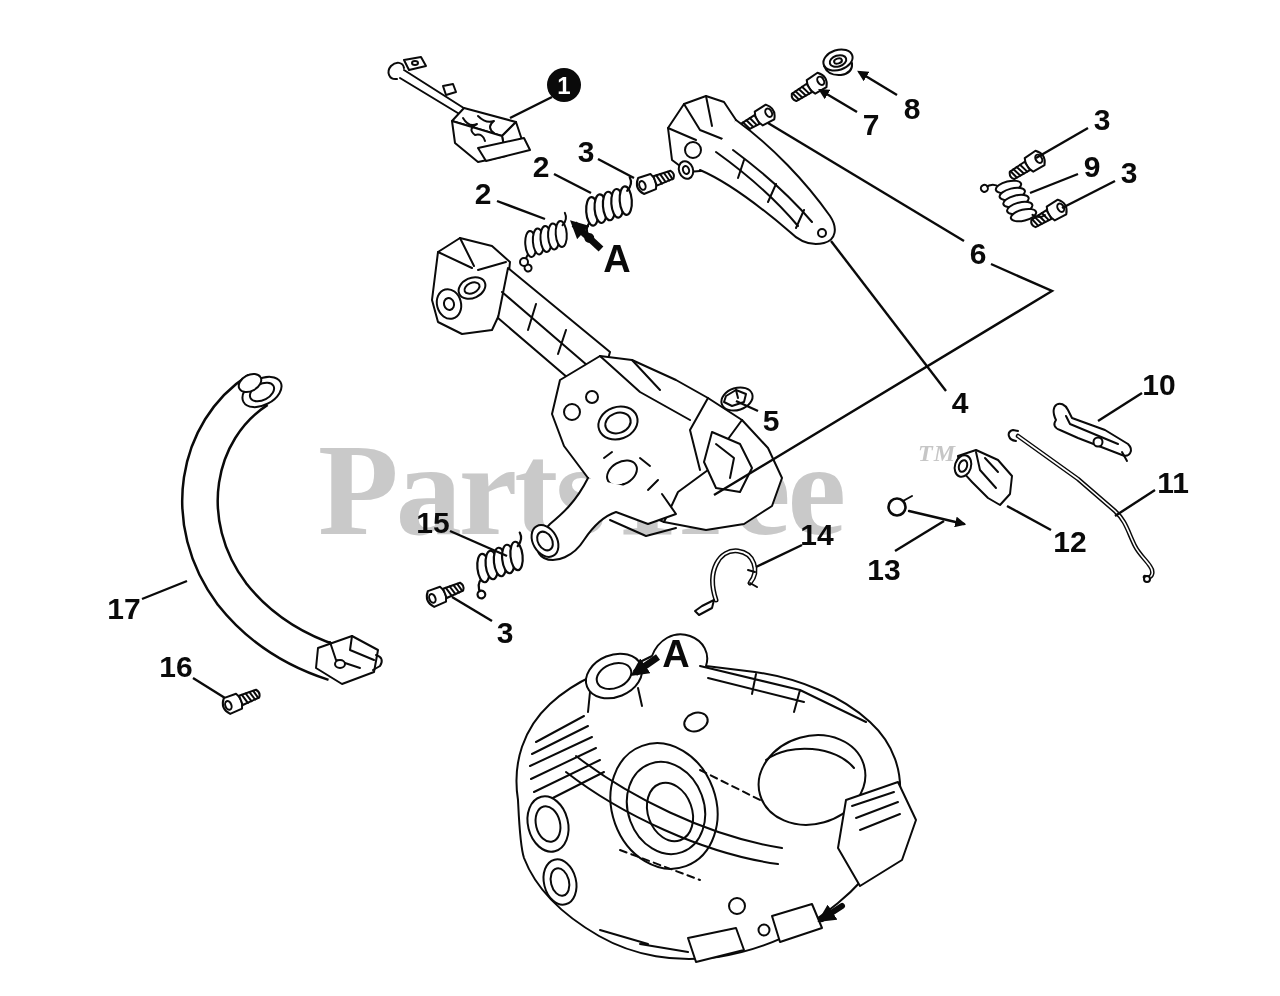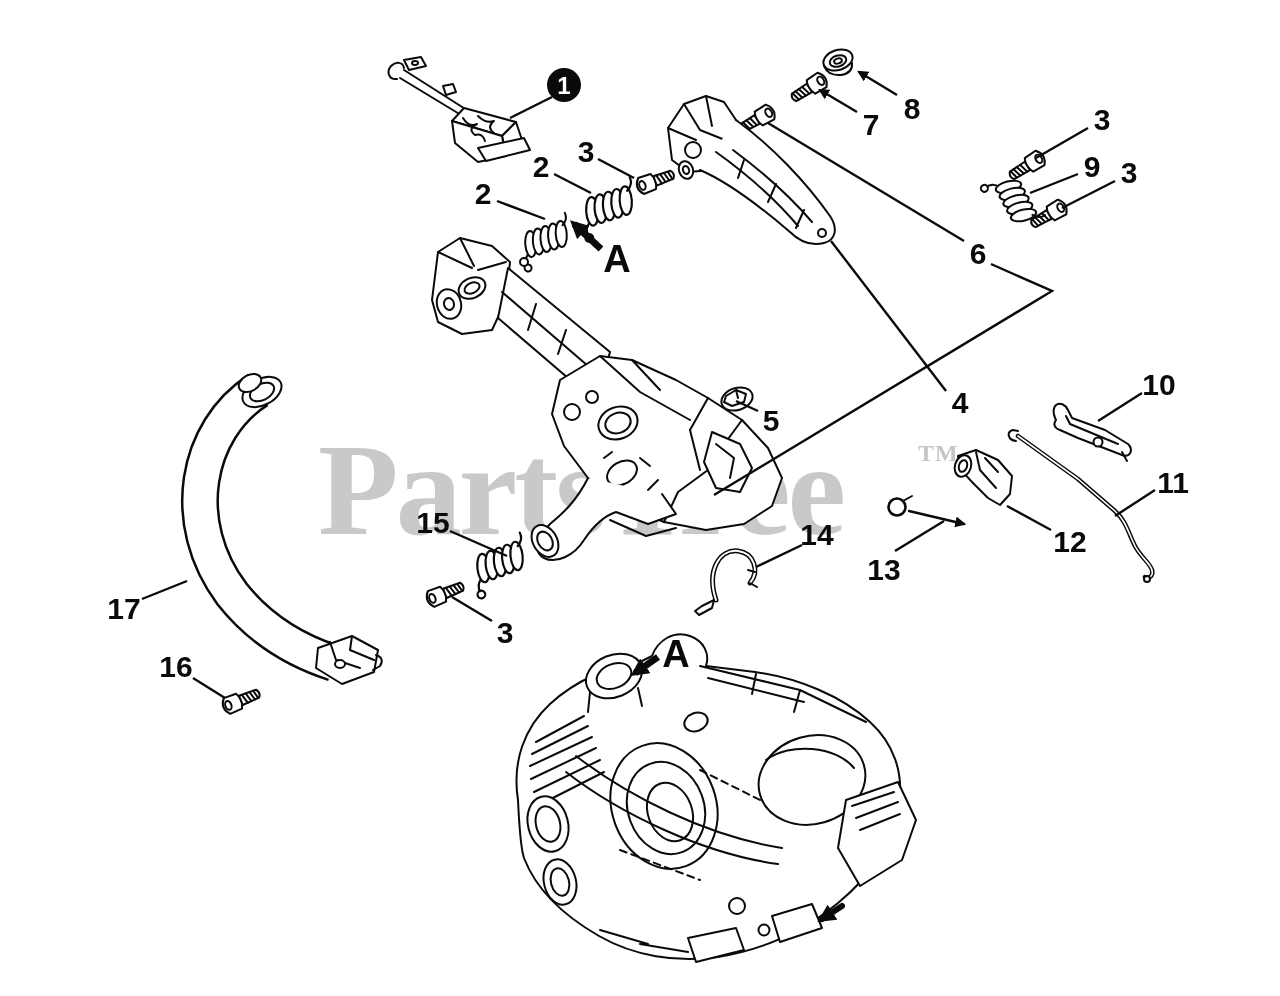--- a/index.html
+++ b/index.html
@@ -2,21 +2,21 @@
 <html><head>
 <meta charset="utf-8">
 <style>
   html,body{margin:0;padding:0;background:#fff;}
   .canvas{position:relative;width:1280px;height:996px;background:#fff;overflow:hidden;
           font-family:"Liberation Sans",sans-serif;}
   .watermark{position:absolute;left:0;top:0;width:1280px;height:996px;pointer-events:none;}
   .wm-text{position:absolute;left:318px;top:424px;font-family:"Liberation Serif",serif;
            font-weight:700;font-size:132px;line-height:1;letter-spacing:-3px;color:#c9c9c9;}
   .wm-tm{position:absolute;left:918px;top:440px;font-family:"Liberation Serif",serif;
-         font-weight:700;font-size:24px;color:#c6c6c6;letter-spacing:1px;}
+         font-weight:700;font-size:24px;color:#c6c6c6;letter-spacing:1px;font-style:italic;}
   svg.diagram{position:absolute;left:0;top:0;}
   .leader{stroke:#0a0a0a;stroke-width:2.4;fill:none;}
   .leader.arrow{marker-end:url(#ah-s);}
   .thick-arrow{stroke:#0a0a0a;stroke-width:7;marker-end:url(#ah-b);}
   .num-text{font:700 30px "Liberation Sans",sans-serif;fill:#0a0a0a;text-anchor:middle;}
   .disc-text{font:700 24px "Liberation Sans",sans-serif;fill:#ffffff;text-anchor:middle;}
   .view-text{font:700 38px "Liberation Sans",sans-serif;fill:#0a0a0a;text-anchor:middle;}
 </style>
 </head>
 <body>

